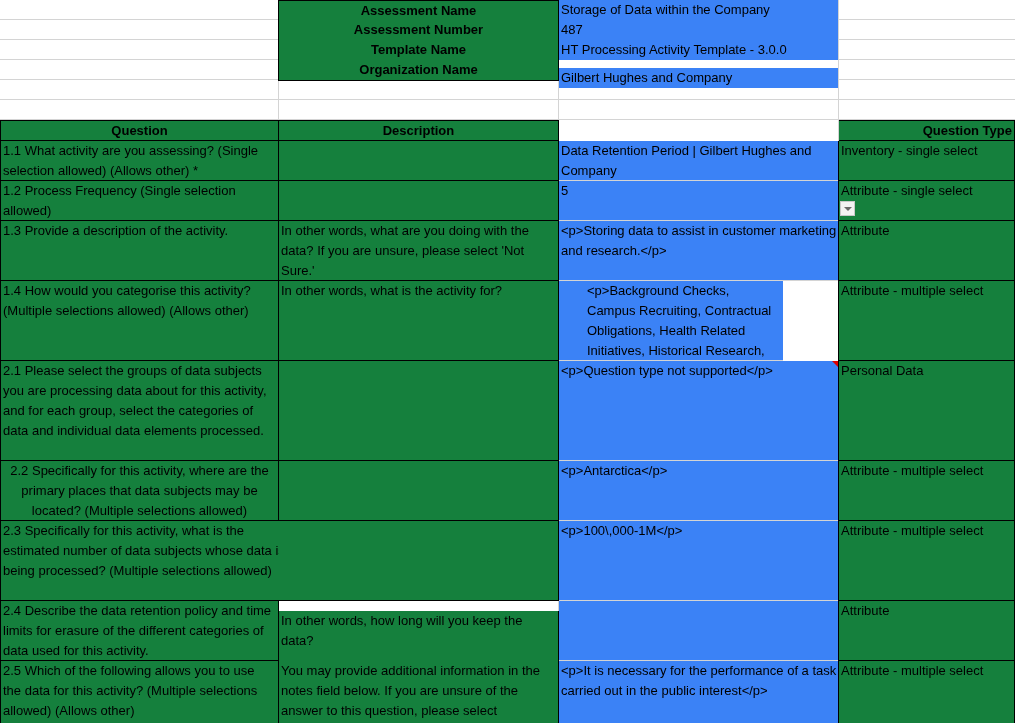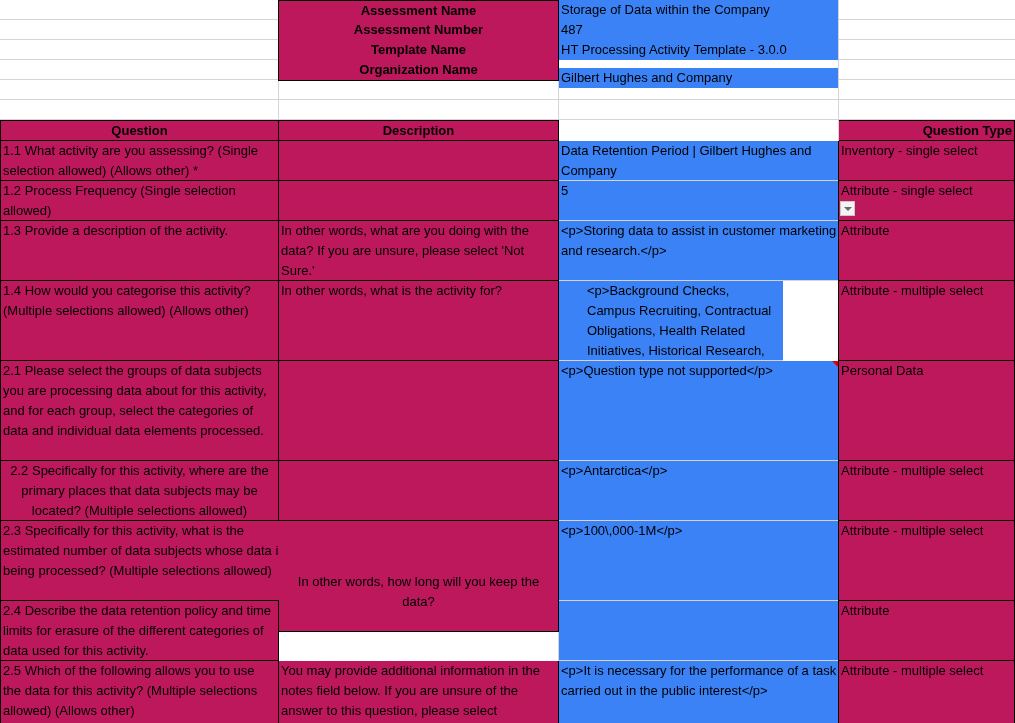--- a/index.html
+++ b/index.html
@@ -3,21 +3,21 @@
 <meta charset="utf-8">
 <style>
   html, body { margin:0; padding:0; background:#ffffff; }
   body { width:1015px; height:723px; overflow:hidden; position:relative;
          font-family:"Liberation Sans", "DejaVu Sans", sans-serif; font-size:13px; color:#000; }
   .sheet { position:absolute; left:0; top:0; width:1015px; height:723px; }
   
   .gridrow { position:absolute; left:0; width:1015px; height:20px; border-bottom:1px solid #d4d4d4; box-sizing:border-box; }
   .gridcol { position:absolute; top:0; width:1px; height:723px; background:#d4d4d4; }
   .cell { position:absolute; box-sizing:border-box; padding:0 2px; line-height:20px; overflow:hidden; white-space:normal; word-wrap:break-word; }
-  .grey { background:#be185d; }
+  .grey { background:#15803d; }
   .white { background:#3b82f6; }
   .bold { font-weight:bold; text-align:center; }
   .bl { border-left:1px solid #000; }
   .br { border-right:1px solid #000; }
   .bt { border-top:1px solid #000; }
   .bb { border-bottom:1px solid #000; }
   .bb-light { border-bottom:1px solid #d4d4d4; }
   .dropdown { position:absolute; width:15px; height:15px; background:#f3f3f3; border:1px solid #c8c8c8; box-sizing:border-box; }
   .dropdown::after { content:""; position:absolute; left:3px; top:5px; border-left:4px solid transparent; border-right:4px solid transparent; border-top:4px solid #6a6a6a; }
   .comment-flag { position:absolute; width:0; height:0; border-left:6px solid transparent; border-top:6px solid #e00000; }
@@ -104,21 +104,21 @@
 
   <div>
     <div class="cell grey bl br bb" style="left:0;top:521px;width:302px;height:80px;">2.3 Specifically for this activity, what is the estimated number of data subjects whose data is being processed? (Multiple selections allowed)</div>
     <div class="cell grey br bb" style="left:279px;top:521px;width:280px;height:80px;"></div>
     <div class="cell white bb-light" style="left:559px;top:521px;width:280px;height:80px;">&lt;p&gt;100\,000-1M&lt;/p&gt;</div>
     <div class="cell grey bl br bb" style="left:838px;top:521px;width:177px;height:80px;">Attribute - multiple select</div>
   </div>
 
   <div>
     <div class="cell grey bl br bb" style="left:0;top:601px;width:279px;height:60px;">2.4 Describe the data retention policy and time limits for erasure of the different categories of data used for this activity.</div>
-    <div class="cell grey br bb" style="left:279px;top:572px;width:280px;height:60px;text-align:center;">In other words, how long will you keep the data?</div>
+    <div class="cell grey br bb" style="left:279px;top:611px;width:280px;height:60px;">In other words, how long will you keep the data?</div>
     <div class="cell white bb-light" style="left:559px;top:601px;width:280px;height:60px;"></div>
     <div class="cell grey bl br bb" style="left:838px;top:601px;width:177px;height:60px;">Attribute</div>
   </div>
 
   <div>
     <div class="cell grey bl br" style="left:0;top:661px;width:279px;height:80px;">2.5 Which of the following allows you to use the data for this activity? (Multiple selections allowed) (Allows other)</div>
     <div class="cell grey br" style="left:279px;top:661px;width:280px;height:80px;">You may provide additional information in the notes field below. If you are unsure of the answer to this question, please select</div>
     <div class="cell white" style="left:559px;top:661px;width:280px;height:80px;">&lt;p&gt;It is necessary for the performance of a task carried out in the public interest&lt;/p&gt;</div>
     <div class="cell grey bl br" style="left:838px;top:661px;width:177px;height:80px;">Attribute - multiple select</div>
   </div>

